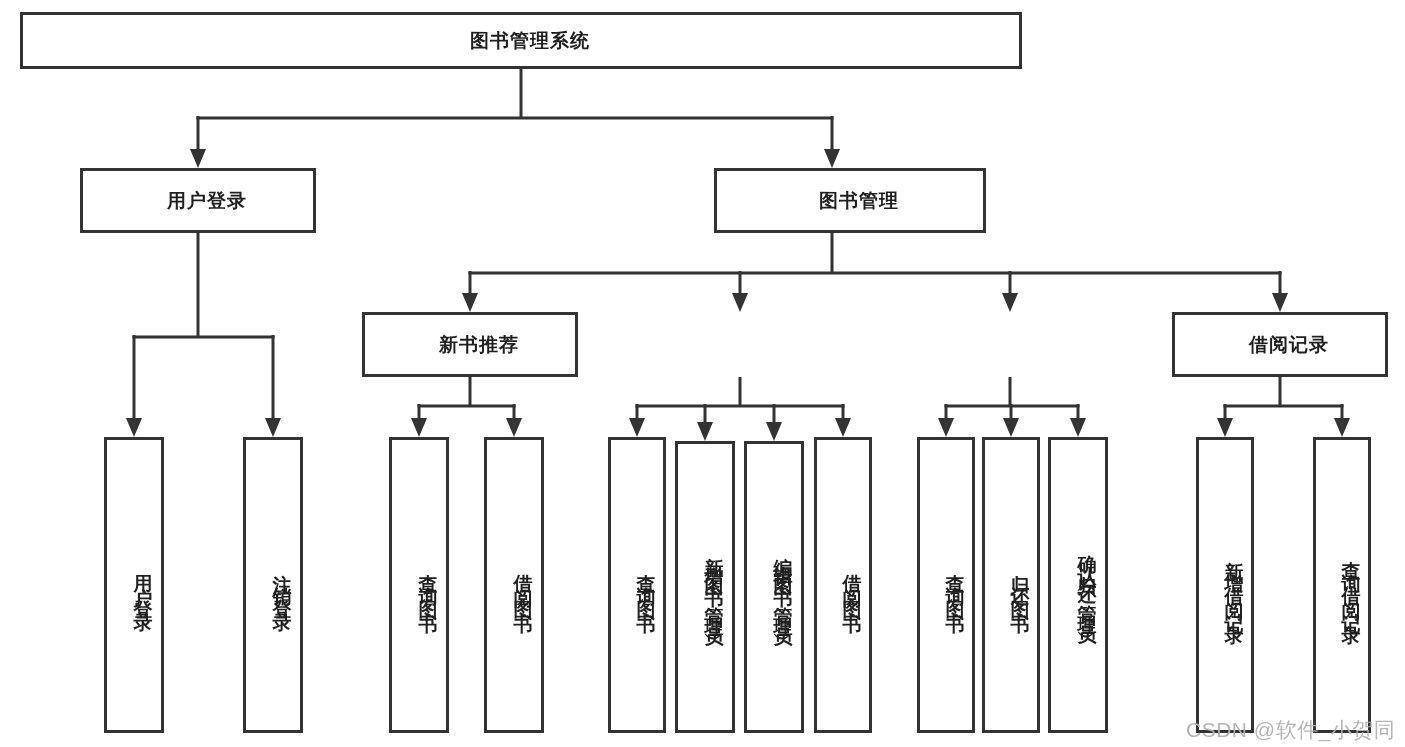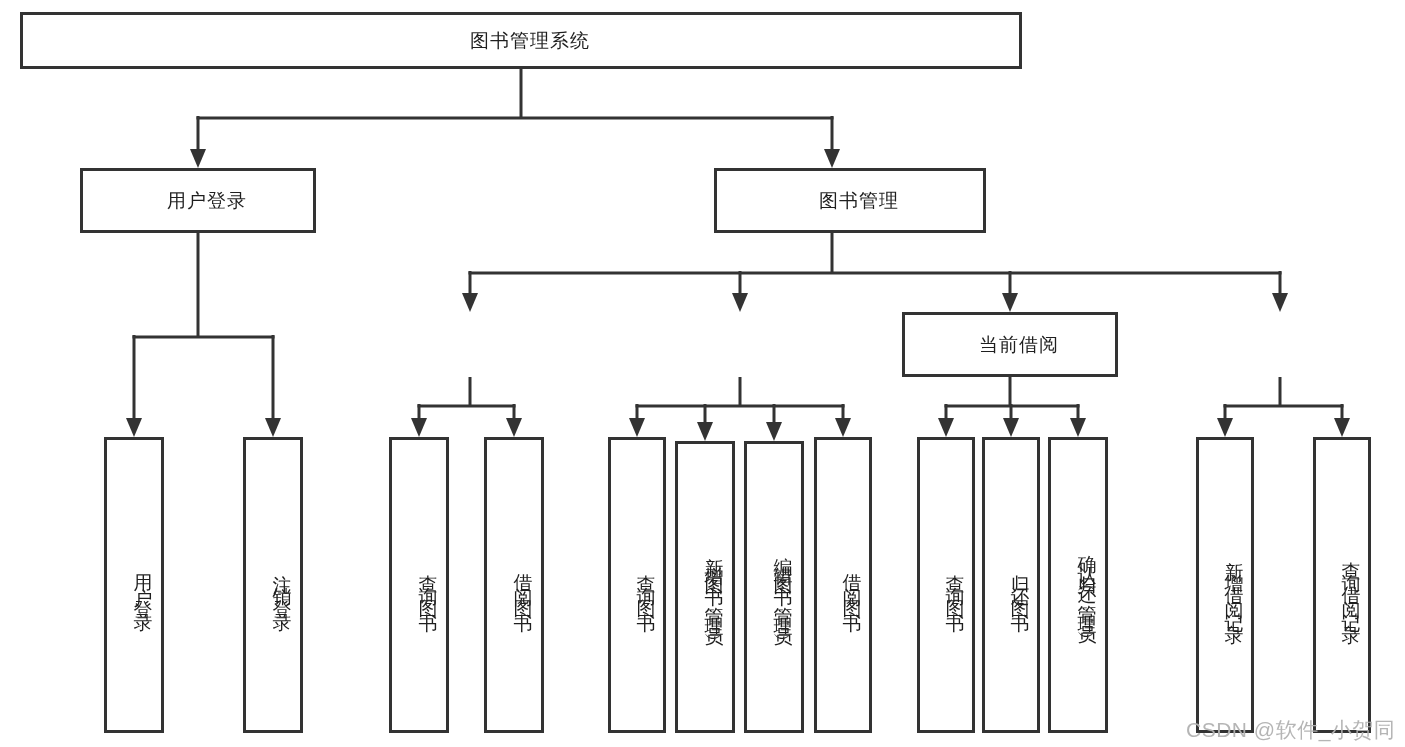--- a/index.html
+++ b/index.html
@@ -15,21 +15,21 @@
   body{font-family:"Liberation Sans","DejaVu Sans",sans-serif;color:var(--color-text);}
   #stage{position:relative;width:1405px;height:747px;background:var(--color-background);overflow:hidden;}
   #connectors{position:absolute;left:0;top:0;width:1405px;height:747px;}
   #connectors line{stroke:var(--color-line);stroke-width:3;}
   #connectors polygon{fill:var(--color-line);}
   .hbox,.vbox{
     position:absolute;
     background:var(--color-box-fill);
     border:3px solid var(--color-box-border);
     display:flex;align-items:center;justify-content:center;
-    font-size:19px;font-weight:400;letter-spacing:1px;
+    font-size:19px;font-weight:700;letter-spacing:1px;
     white-space:nowrap;color:var(--color-text);padding-left:18px;
   }
   .vbox{
     top:437px;height:296px;width:58px;
     writing-mode:vertical-rl;text-orientation:mixed;
     letter-spacing:13px;font-size:19px;
   }
   .vbox.long{letter-spacing:10px;}
   .vbox.short-top{top:441px;height:292px;}
   #watermark{
@@ -117,21 +117,22 @@
       <line x1="1342" y1="404" x2="1342" y2="424"></line>
       <polygon points="1334,418 1350,418 1342,437"></polygon>
     </g>
   </svg>
 
   <div class="hbox" style="left:20px;top:12px;width:1002px;height:57px;">图书管理系统</div>
 
   <div class="hbox" style="left:80px;top:168px;width:236px;height:65px;">用户登录</div>
   <div class="hbox" style="left:714px;top:168px;width:272px;height:65px;">图书管理</div>
 
-  <div class="hbox" style="left:902px;top:312px;width:216px;height:65px;">当前借阅</div>
+  <div class="hbox" style="left:362px;top:312px;width:216px;height:65px;">新书推荐</div>
+  <div class="hbox" style="left:1172px;top:312px;width:216px;height:65px;">借阅记录</div>
 
   <div class="vbox" style="left:104px;width:60px;">用户登录</div>
   <div class="vbox" style="left:243px;width:60px;">注销登录</div>
 
   <div class="vbox" style="left:389px;width:60px;">查询图书</div>
   <div class="vbox" style="left:484px;width:60px;">借阅图书</div>
 
   <div class="vbox" style="left:608px;">查询图书</div>
   <div class="vbox long short-top" style="left:675px;width:60px;">新增图书（管理员）</div>
   <div class="vbox long short-top" style="left:744px;width:60px;">编辑图书（管理员）</div>

